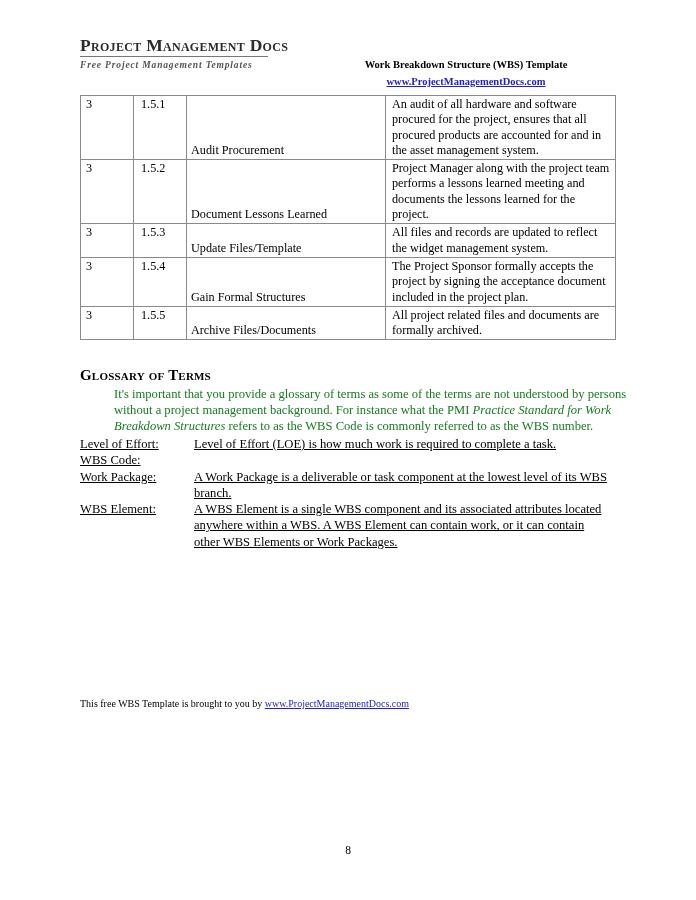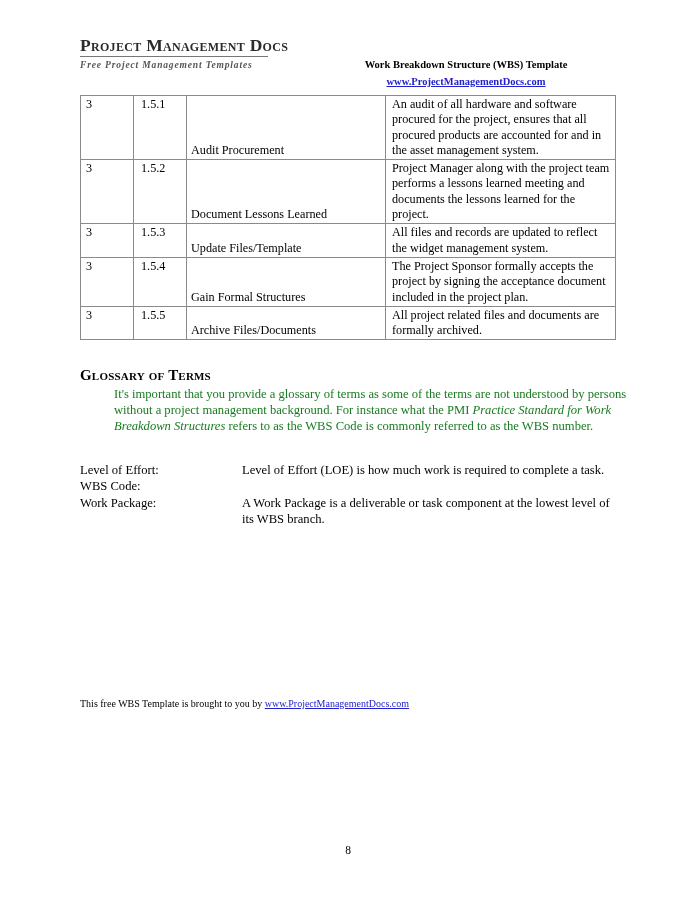--- a/index.html
+++ b/index.html
@@ -146,37 +146,37 @@
     margin-left: 34px;
   }
   .glossary-intro i {
     font-style: italic;
   }
 
   
   .definitions {
     position: absolute;
     left: 80px;
-    top: 462px;
+    top: 436px;
     width: 530px;
+    text-decoration: underline;
   }
   .def-row {
     display: flex;
     align-items: flex-start;
     font-size: 12.6px;
     line-height: 16.3px;
   }
   .def-term {
     width: 114px;
     flex: 0 0 114px;
     white-space: nowrap;
   }
   .def-text {
     flex: 1 1 auto;
-    margin-left: 48px;
   }
 
   
   .footer-note {
     position: absolute;
     left: 80px;
     top: 696px;
     font-size: 10px;
     line-height: 15px;
     color: #000000;
@@ -265,19 +265,23 @@
       <div class="def-term">Level of Effort:</div>
       <div class="def-text">Level of Effort (LOE) is how much work is required to complete a task.</div>
     </div>
     <div class="def-row">
       <div class="def-term">WBS Code:</div>
     </div>
     <div class="def-row">
       <div class="def-term">Work Package:</div>
       <div class="def-text">A Work Package is a deliverable or task component at the lowest level of its WBS branch.</div>
     </div>
+    <div class="def-row">
+      <div class="def-term">WBS Element:</div>
+      <div class="def-text">A WBS Element is a single WBS component and its associated attributes located anywhere within a WBS.  A WBS Element can contain work, or it can contain other WBS Elements or Work Packages.</div>
+    </div>
   </div>
 
   <div class="footer-note"><span>This free WBS Template is brought to you by </span><a class="footer-link" href="#">www.ProjectManagementDocs.com</a></div>
 
   <div class="page-number">8</div>
 
 </div>
 
 </body></html>

